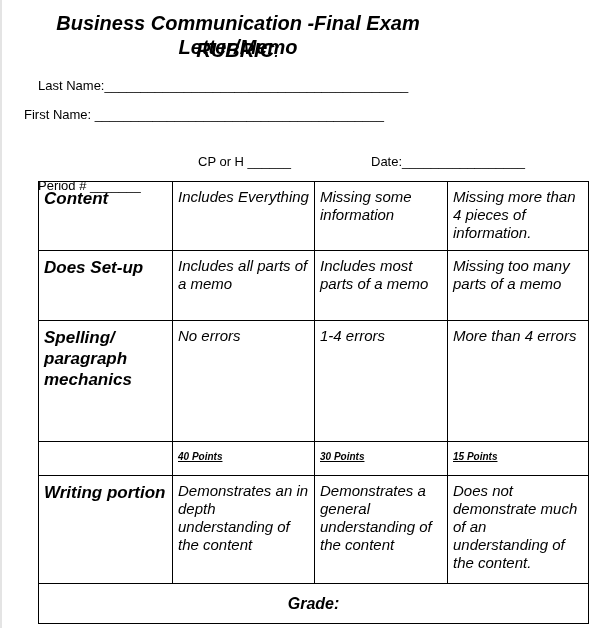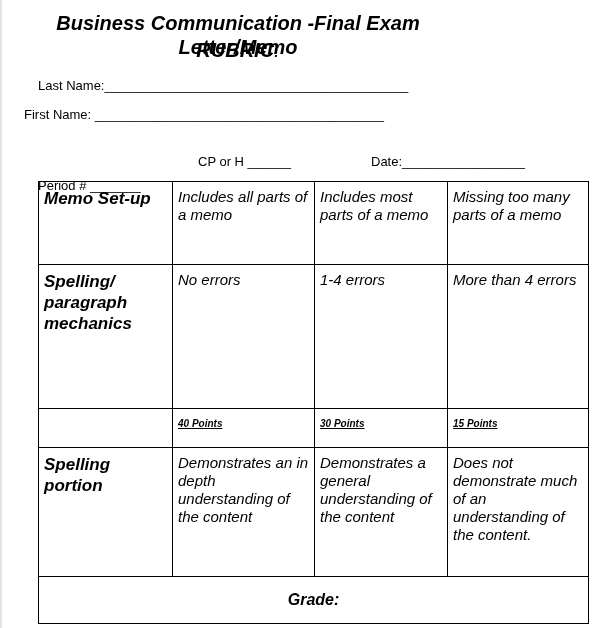--- a/index.html
+++ b/index.html
@@ -47,40 +47,46 @@
 <div class="field" style="left:371px; top:154px;">Date:_________________</div>
 
 <table class="rubric">
   <colgroup>
       <col style="width:134px">
       <col style="width:142px">
       <col style="width:133px">
       <col style="width:141px">
     </colgroup>
   <tbody>
+  <tr style="height:66px;">
+    <td class="cat">Content</td>
+    <td class="desc">Includes Everything</td>
+    <td class="desc">Missing some information</td>
+    <td class="desc">Missing more than 4 pieces of information.</td>
+  </tr>
   <tr style="height:67px;">
-    <td class="cat">Memo Set-up</td>
+    <td class="cat">Does Set-up</td>
     <td class="desc">Includes all parts of a memo</td>
     <td class="desc">Includes most parts of a memo</td>
     <td class="desc">Missing too many parts of a memo</td>
   </tr>
   <tr style="height:116px;">
     <td class="cat">Spelling/ paragraph mechanics</td>
     <td class="desc">No errors</td>
     <td class="desc">1-4 errors</td>
     <td class="desc">More than 4 errors</td>
   </tr>
   <tr class="pts" style="height:32px;">
     <td><span></span></td>
     <td><span>40 Points</span></td>
     <td><span>30 Points</span></td>
     <td><span>15 Points</span></td>
   </tr>
   <tr style="height:104px;">
-    <td class="cat">Spelling portion</td>
+    <td class="cat">Writing portion</td>
     <td class="desc">Demonstrates an in depth understanding of the content</td>
     <td class="desc">Demonstrates a general understanding of the content</td>
     <td class="desc">Does not demonstrate much of an understanding of the content.</td>
   </tr>
   <tr style="height:38px;">
     <td class="grade" colspan="4">Grade:</td>
   </tr>
 </tbody>
   </table>
 

